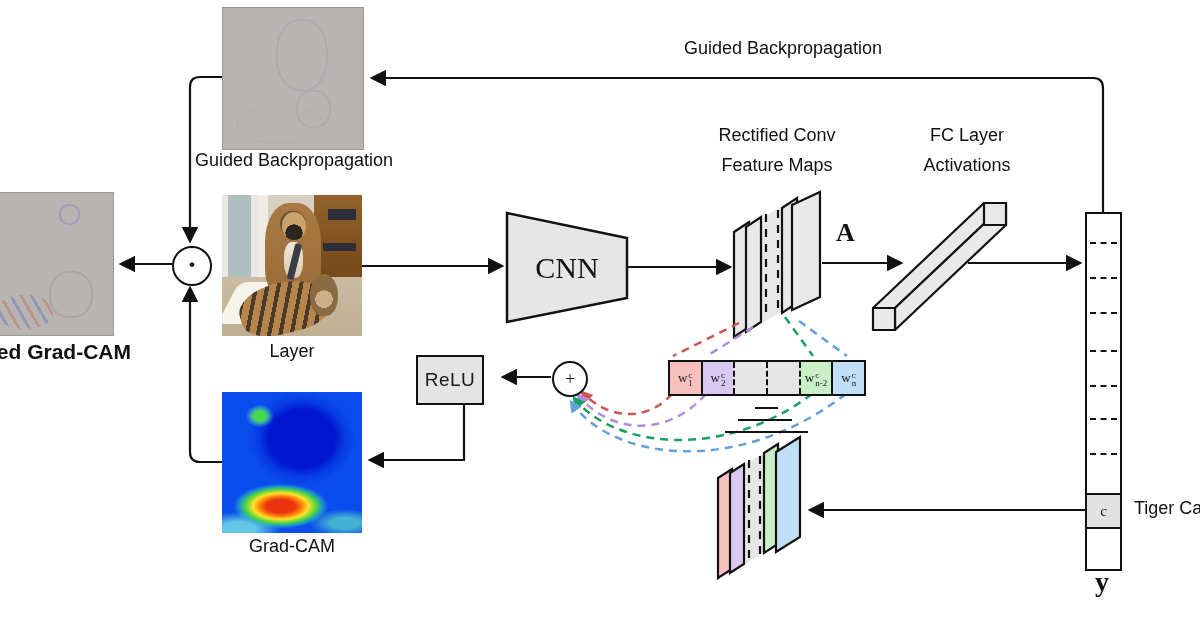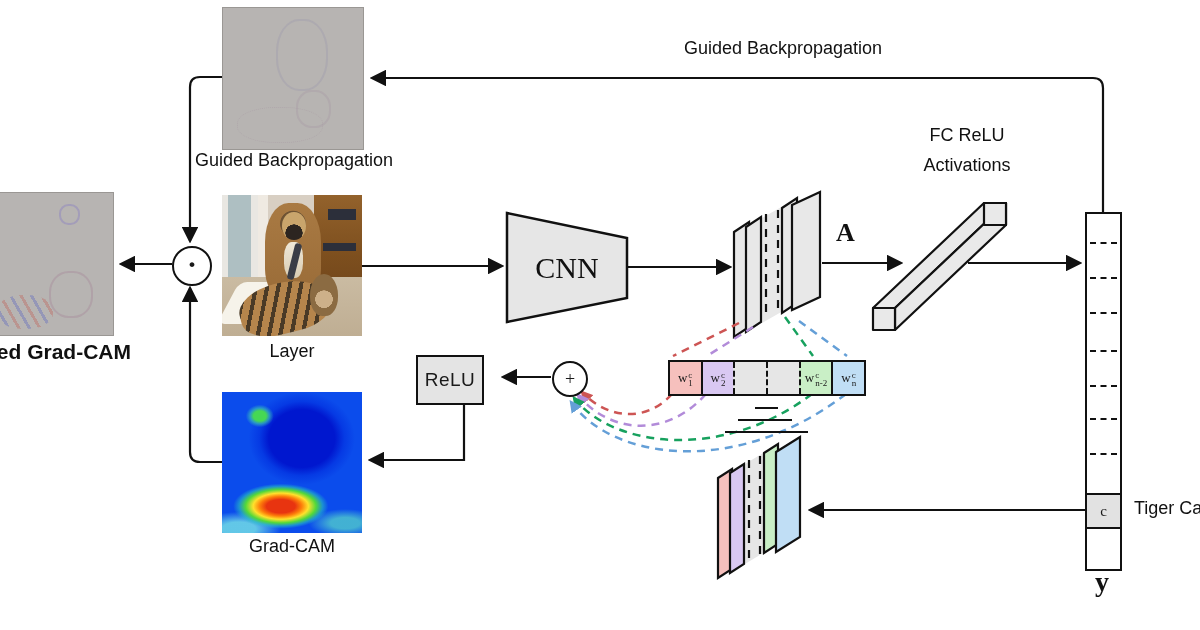--- a/index.html
+++ b/index.html
@@ -109,22 +109,26 @@
 
   <div class="panel gb-img abs" style="left:-30px;top:192px;width:142px;height:142px;">
     <div class="gb-sketch" style="left:62%;top:8%;width:12%;height:12%;border:2px solid #8f86c0;"></div>
     <div class="gb-sketch" style="left:55%;top:55%;width:28%;height:30%;border:2px solid #a98f9d;"></div>
     <div class="gb-sketch" style="left:18%;top:72%;width:40%;height:24%;opacity:.35;background:repeating-linear-gradient(60deg,#c05a50 0 3px,transparent 3px 9px,#5560c0 9px 12px,transparent 12px 18px);"></div>
   </div>
   <div class="lbl bold" style="left:-75px;top:340px;width:230px;font-size:21px;">Guided Grad-CAM</div>
 
   <div class="lbl" style="left:633px;top:38px;width:300px;">Guided Backpropagation</div>
 
+  <div class="lbl lbl2" style="left:692px;top:120px;width:170px;">
+    <div>Rectified Conv</div>
+    <div>Feature Maps</div>
+  </div>
   <div class="lbl lbl2" style="left:882px;top:120px;width:170px;">
-    <div>FC ReLU</div>
+    <div>FC Layer</div>
     <div>Activations</div>
   </div>
 
   <div class="lbl bold serif" style="left:836px;top:218px;font-size:26px;">A</div>
 
   <svg class="overlay" width="1200" height="630" viewBox="0 0 1200 630">
     <defs>
       <marker id="ahk" viewBox="0 0 10 10" refX="8.5" refY="5" markerWidth="7.5" markerHeight="7.5" orient="auto-start-reverse">
         <path d="M0,0 L10,5 L0,10 z" fill="#111"></path>
       </marker>

